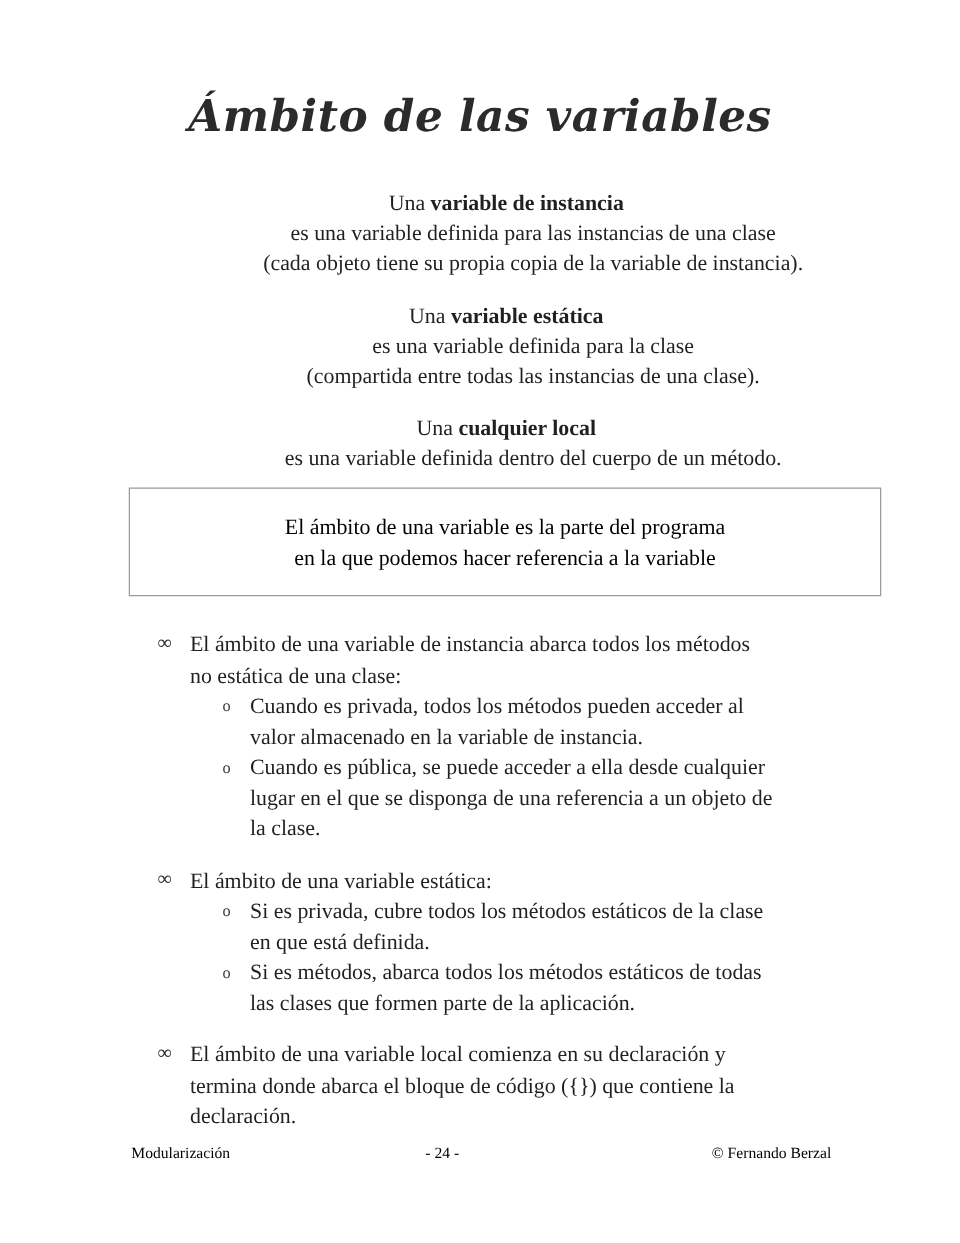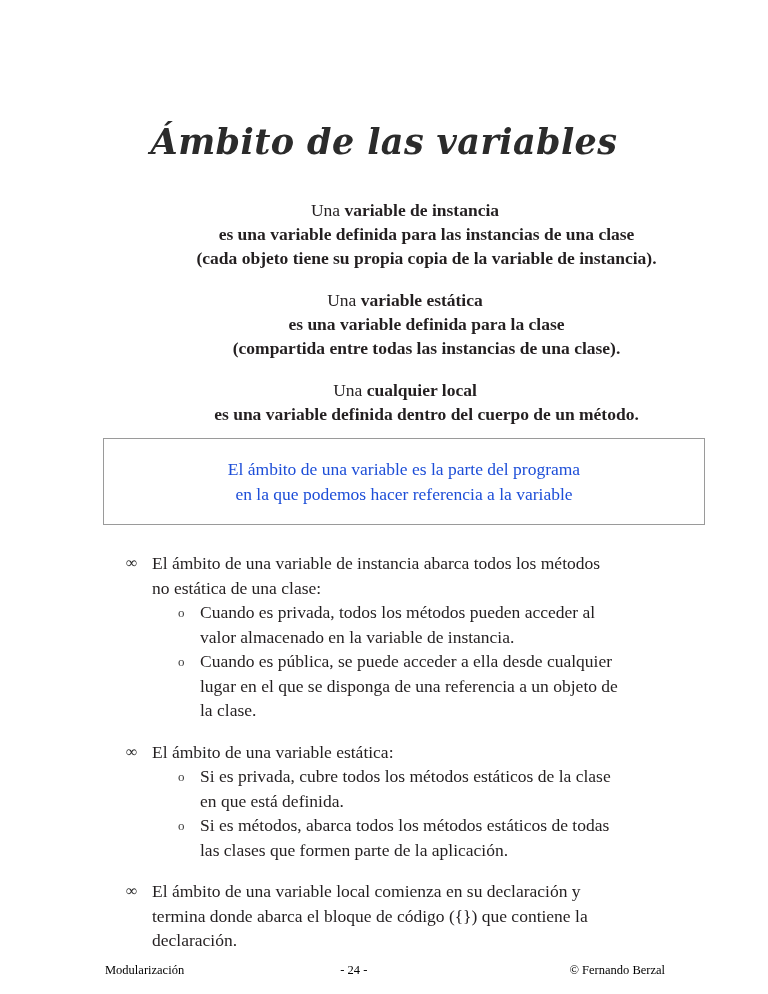--- a/index.html
+++ b/index.html
@@ -13,21 +13,20 @@
     position: relative;
     font-family: "Liberation Serif", "DejaVu Serif", serif;
     color: #231f20;
     overflow: hidden;
   }
 
   .page {
     position: absolute;
     inset: 0;
     padding: 0;
-    margin-top: 48px;
   }
 
   
   .doc-title {
     position: absolute;
     top: 74px;
     left: 0;
     width: 768px;
     text-align: center;
     font-family: "DejaVu Serif", "Liberation Serif", serif;
@@ -55,21 +54,20 @@
     line-height: 24px;
     white-space: nowrap;
   }
   .def-term .bold {
     font-weight: bold;
   }
   .def-body {
     margin-left: 43px;
     font-size: 17.5px;
     line-height: 24px;
-    font-weight: bold;
   }
   .def-body .line {
     white-space: nowrap;
   }
 
   
   .callout {
     position: absolute;
     left: 103px;
     top: 390px;
@@ -78,21 +76,21 @@
     border: 1px solid #9a9a9a;
     box-sizing: border-box;
     display: flex;
     align-items: center;
     justify-content: center;
   }
   .callout-inner {
     text-align: center;
     font-size: 17.5px;
     line-height: 25px;
-    color: #1d4ed8;
+    color: #000000;
     font-family: Liberation Serif, serif;
   }
   .callout-inner .line {
     white-space: nowrap;
   }
 
   
   .bullets {
     position: absolute;
     top: 503px;

